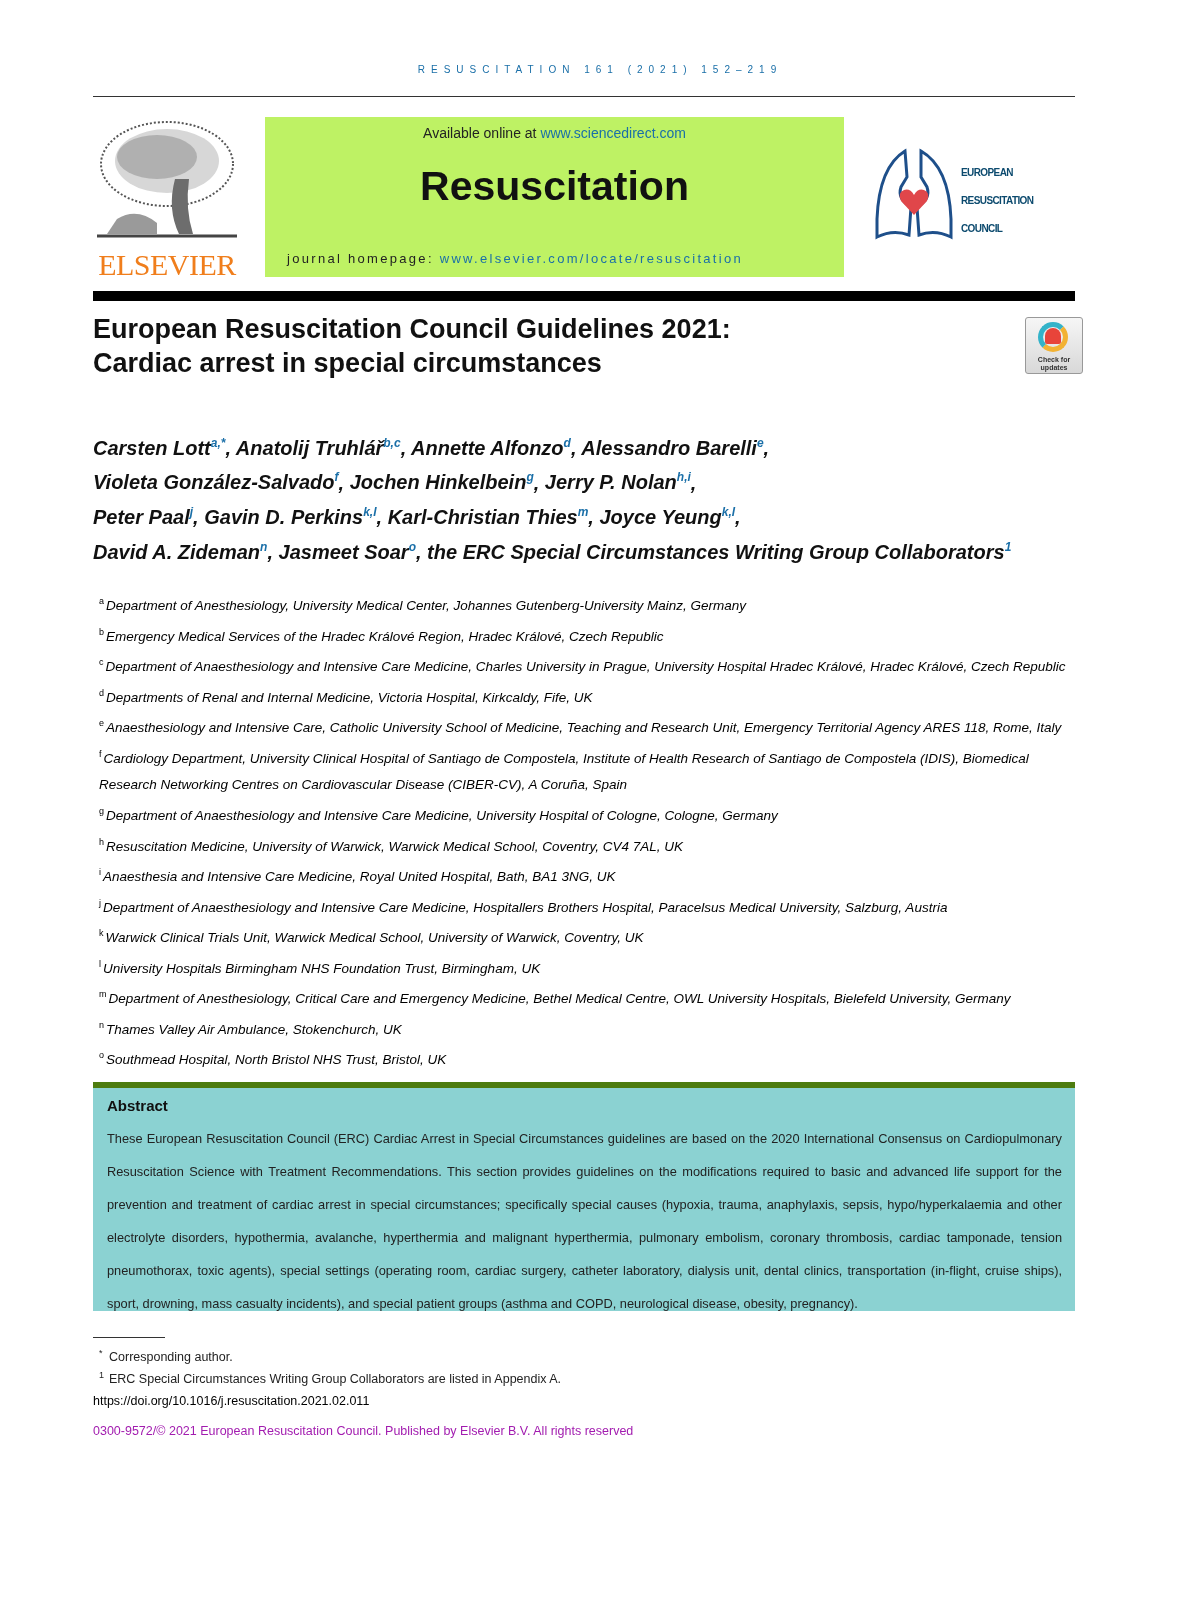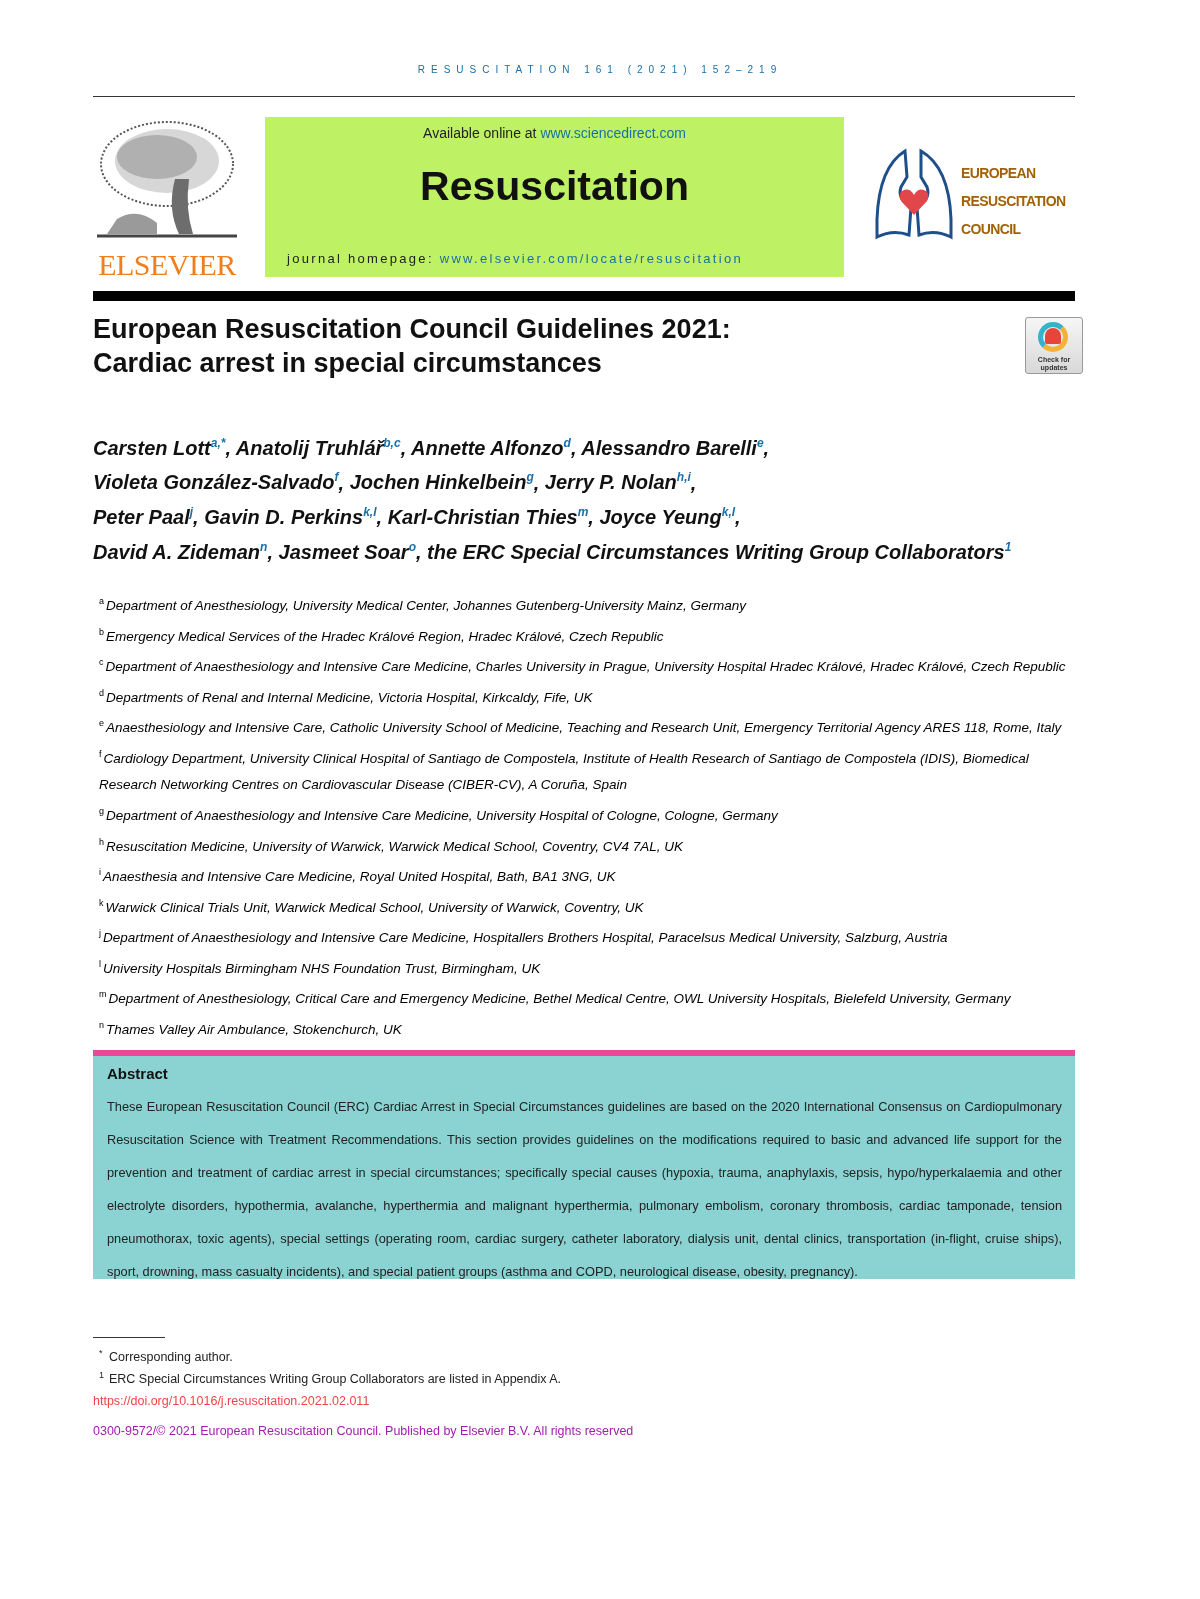--- a/index.html
+++ b/index.html
@@ -10,40 +10,40 @@
   .elsevier { position:absolute; left:0; top:0; width:148px; height:160px; }
   .tree { position:absolute; left:4px; top:2px; width:140px; height:125px; }
   .elsevier-word { position:absolute; left:0; top:131px; width:148px; text-align:center; font-family:"Liberation Serif", serif; font-size:30px; color:#f07e1c; letter-spacing:-0.5px; }
   .journal-box { position:absolute; left:172px; top:0; width:579px; height:160px; background:#bef264; }
   .avail { position:absolute; top:8px; width:100%; text-align:center; font-size:14px; color:#222; }
   .avail a { color:#1a6fa8; text-decoration:none; }
   .jtitle { position:absolute; top:46px; width:100%; text-align:center; font-size:41px; font-weight:bold; color:#111; }
   .homepage { position:absolute; top:134px; left:22px; font-size:13px; letter-spacing:2.3px; color:#222; }
   .homepage a { color:#1a6fa8; text-decoration:none; }
   .erc { position:absolute; left:780px; top:30px; width:210px; height:100px; }
-  .erc-text { position:absolute; left:88px; top:12px; font-size:14px; font-weight:bold; color:#a16207; line-height:28px; letter-spacing:-0.6px; }
+  .erc-text { position:absolute; left:88px; top:12px; font-size:10px; font-weight:bold; color:#0c4a6e; line-height:28px; letter-spacing:-0.6px; }
   .rule-thick { position:absolute; top:291px; left:93px; width:982px; height:10px; background:#000; }
   .art-title { position:absolute; top:312px; left:93px; width:900px; font-size:27px; font-weight:bold; line-height:34px; color:#111; }
   .crossmark { position:absolute; top:317px; left:1025px; width:56px; height:55px; border:1px solid #999; border-radius:3px; background:linear-gradient(#f6f6f6,#d8d8d8); }
   .crossmark .cm-circ { position:absolute; left:12px; top:4px; width:30px; height:30px; border-radius:50%; border:5px solid #f2b233; box-sizing:border-box; border-left-color:#34b3c9; border-top-color:#34b3c9; }
   .crossmark .cm-flag { position:absolute; left:19px; top:10px; width:16px; height:16px; background:#e8443a; border-radius:8px 8px 2px 2px; }
   .crossmark .cm-text { position:absolute; left:0; top:38px; width:100%; text-align:center; font-size:7px; line-height:8px; font-weight:bold; color:#333; }
   .authors { position:absolute; top:428px; left:93px; width:960px; font-size:20px; font-style:italic; font-weight:bold; line-height:30px; color:#111; }
   .authors sup { color:#1a6fa8; font-size:12px; font-weight:bold; }
   .affils { position:absolute; top:588px; left:99px; width:985px; font-size:13.5px; font-style:italic; line-height:27px; color:#000000; }
   .affils sup { font-size:9px; font-style:normal; margin-right:2px; }
   .affil { display:block; }
-  .abstract { position:absolute; top:1050px; left:93px; width:982px; height:229px; background:#8bd2d2; border-top:6px solid #ec4899; box-sizing:border-box; }
+  .abstract { position:absolute; top:1082px; left:93px; width:982px; height:229px; background:#8bd2d2; border-top:6px solid #4d7c0f; box-sizing:border-box; }
   .abstract h2 { margin:0; position:absolute; top:9px; left:14px; font-size:15px; font-weight:bold; color:#111; }
   .abstract p { margin:0; position:absolute; top:34px; left:14px; width:955px; font-size:12.8px; line-height:33px; text-align:justify; color:#222; }
   .fn-rule { position:absolute; top:1337px; left:93px; width:72px; height:1px; background:#333; }
   .footnotes { position:absolute; top:1346px; left:93px; font-size:12.5px; line-height:22px; color:#222; }
   .footnotes .fn { padding-left:16px; position:relative; display:block; }
   .footnotes .fn .mark { position:absolute; left:6px; top:-4px; font-size:9px; }
-  .doi { display:block; color:#ef4444; text-decoration:none; }
+  .doi { display:block; color:#000000; text-decoration:none; }
   .copyright { position:absolute; top:1424px; left:93px; font-size:12.5px; color:#a21caf; }
 </style>
 </head>
 <body>
 
 <div class="running-head">RESUSCITATION 161 (2021) 152–219</div>
 <div class="rule-top"></div>
 
 <div class="masthead">
   <div class="elsevier">
@@ -102,22 +102,22 @@
 <div class="affils">
   <span class="affil"><sup>a</sup><span>Department of Anesthesiology, University Medical Center, Johannes Gutenberg-University Mainz, Germany</span></span>
   <span class="affil"><sup>b</sup><span>Emergency Medical Services of the Hradec Králové Region, Hradec Králové, Czech Republic</span></span>
   <span class="affil"><sup>c</sup><span>Department of Anaesthesiology and Intensive Care Medicine, Charles University in Prague, University Hospital Hradec Králové, Hradec Králové, Czech Republic</span></span>
   <span class="affil"><sup>d</sup><span>Departments of Renal and Internal Medicine, Victoria Hospital, Kirkcaldy, Fife, UK</span></span>
   <span class="affil"><sup>e</sup><span>Anaesthesiology and Intensive Care, Catholic University School of Medicine, Teaching and Research Unit, Emergency Territorial Agency ARES 118, Rome, Italy</span></span>
   <span class="affil"><sup>f</sup><span>Cardiology Department, University Clinical Hospital of Santiago de Compostela, Institute of Health Research of Santiago de Compostela (IDIS), Biomedical Research Networking Centres on Cardiovascular Disease (CIBER-CV), A Coruña, Spain</span></span>
   <span class="affil"><sup>g</sup><span>Department of Anaesthesiology and Intensive Care Medicine, University Hospital of Cologne, Cologne, Germany</span></span>
   <span class="affil"><sup>h</sup><span>Resuscitation Medicine, University of Warwick, Warwick Medical School, Coventry, CV4 7AL, UK</span></span>
   <span class="affil"><sup>i</sup><span>Anaesthesia and Intensive Care Medicine, Royal United Hospital, Bath, BA1 3NG, UK</span></span>
+  <span class="affil"><sup>j</sup><span>Department of Anaesthesiology and Intensive Care Medicine, Hospitallers Brothers Hospital, Paracelsus Medical University, Salzburg, Austria</span></span>
   <span class="affil"><sup>k</sup><span>Warwick Clinical Trials Unit, Warwick Medical School, University of Warwick, Coventry, UK</span></span>
-  <span class="affil"><sup>j</sup><span>Department of Anaesthesiology and Intensive Care Medicine, Hospitallers Brothers Hospital, Paracelsus Medical University, Salzburg, Austria</span></span>
   <span class="affil"><sup>l</sup><span>University Hospitals Birmingham NHS Foundation Trust, Birmingham, UK</span></span>
   <span class="affil"><sup>m</sup><span>Department of Anesthesiology, Critical Care and Emergency Medicine, Bethel Medical Centre, OWL University Hospitals, Bielefeld University, Germany</span></span>
   <span class="affil"><sup>n</sup><span>Thames Valley Air Ambulance, Stokenchurch, UK</span></span>
   <span class="affil"><sup>o</sup><span>Southmead Hospital, North Bristol NHS Trust, Bristol, UK</span></span>
 </div>
 
 <div class="abstract">
   <h2>Abstract</h2>
   <p>These European Resuscitation Council (ERC) Cardiac Arrest in Special Circumstances guidelines are based on the 2020 International Consensus on Cardiopulmonary Resuscitation Science with Treatment Recommendations. This section provides guidelines on the modifications required to basic and advanced life support for the prevention and treatment of cardiac arrest in special circumstances; specifically special causes (hypoxia, trauma, anaphylaxis, sepsis, hypo/hyperkalaemia and other electrolyte disorders, hypothermia, avalanche, hyperthermia and malignant hyperthermia, pulmonary embolism, coronary thrombosis, cardiac tamponade, tension pneumothorax, toxic agents), special settings (operating room, cardiac surgery, catheter laboratory, dialysis unit, dental clinics, transportation (in-flight, cruise ships), sport, drowning, mass casualty incidents), and special patient groups (asthma and COPD, neurological disease, obesity, pregnancy).</p>
 </div>

